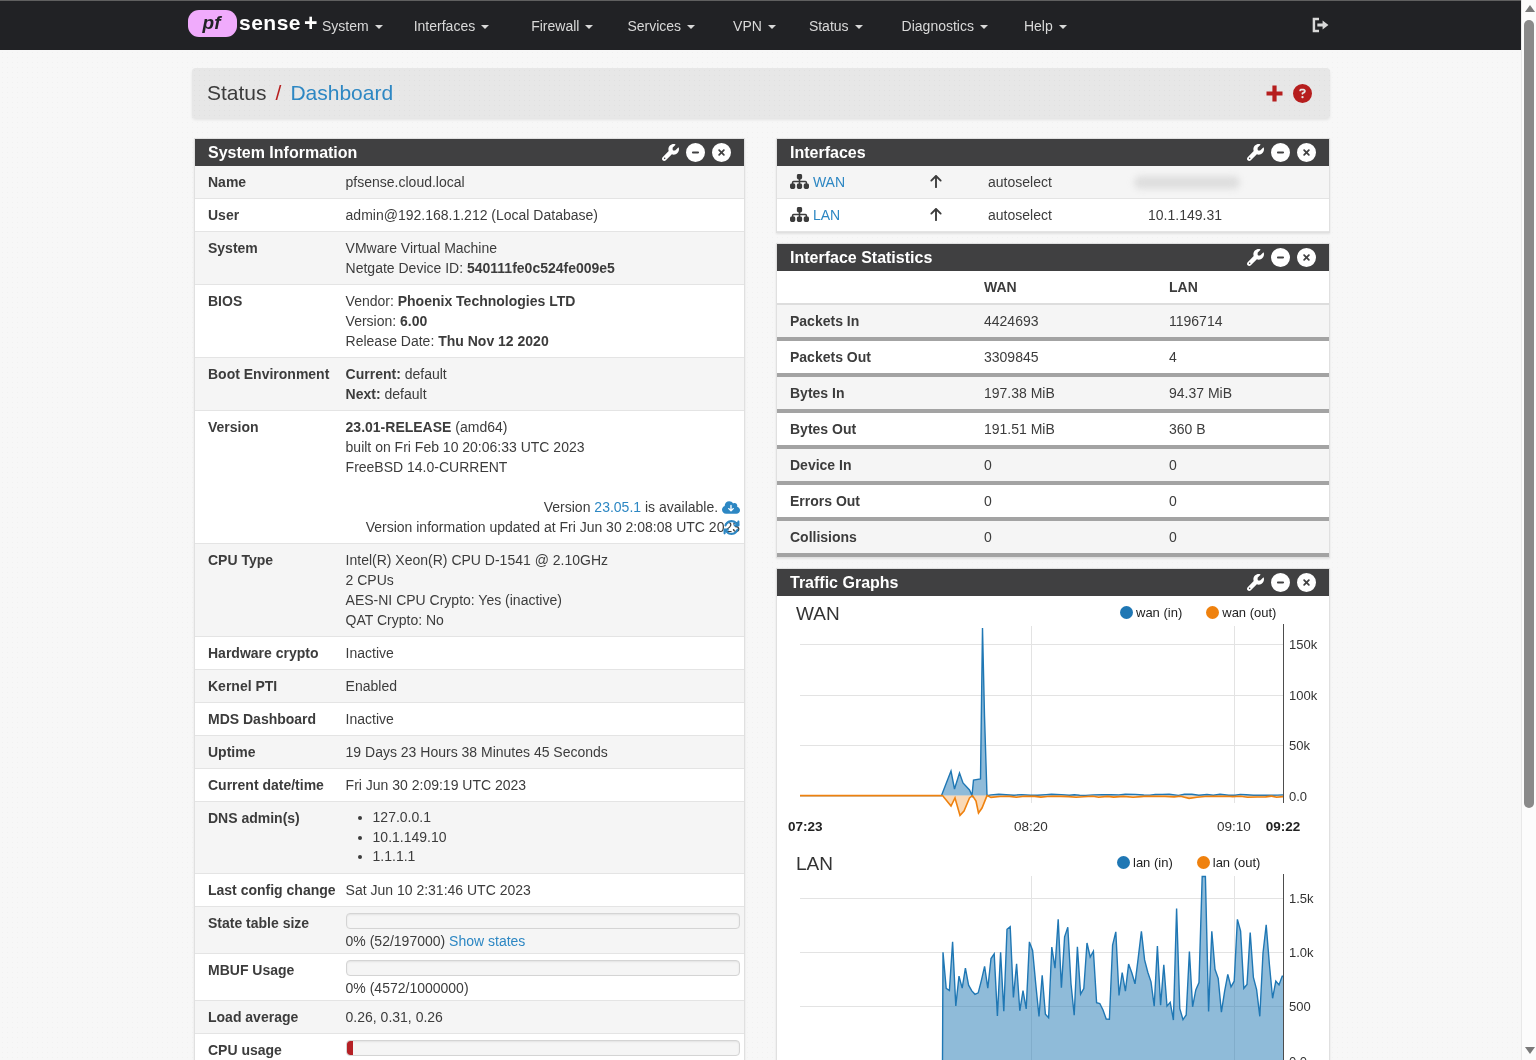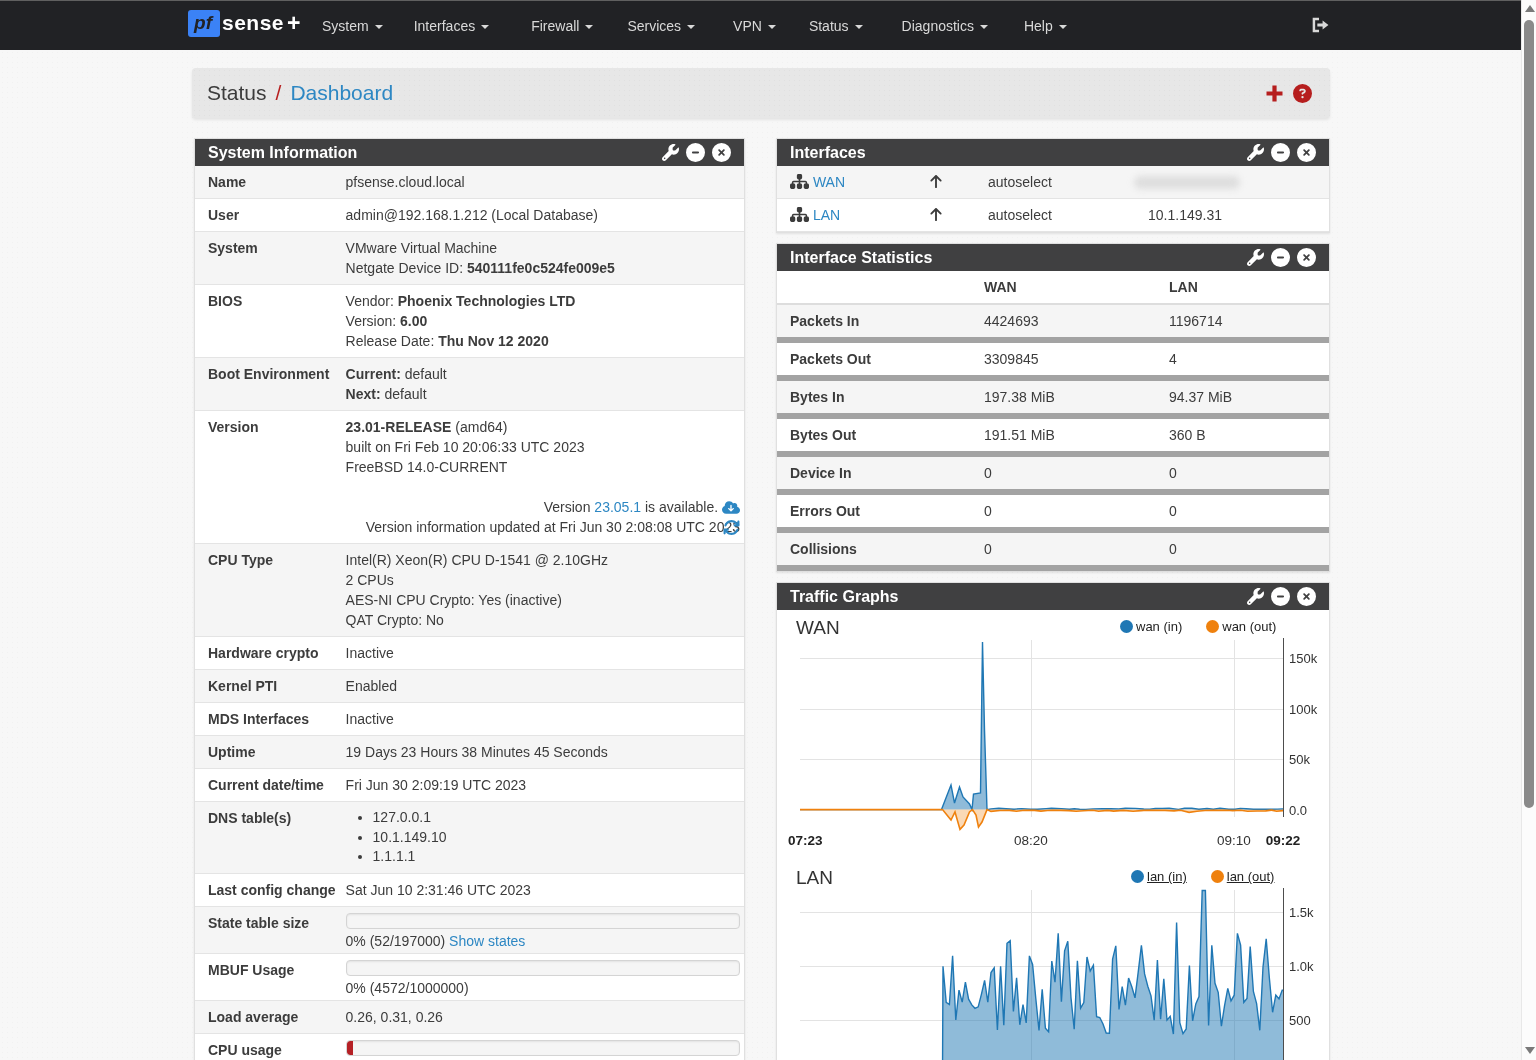--- a/index.html
+++ b/index.html
@@ -14,21 +14,21 @@
 }
 a { text-decoration:none; color:#2d87c3; }
 
 
 .navbar {
   position:absolute; top:0; left:0; width:1521px; height:50px;
   background:#212225; border-top:1px solid #606060;
 }
 .logo { position:absolute; left:188px; top:8px; height:28px; display:flex; align-items:center; }
 .logo-box {
-  width:32px; height:27px; background:#3b82f6; border-radius:3px;
+  width:49px; height:27px; background:#f0abfc; border-radius:11px;
   color:#212225; font-weight:bold; font-style:italic; font-size:19px;
   display:flex; align-items:center; justify-content:center; padding-right:2px;
 }
 .logo-sense { color:#fff; font-weight:bold; font-size:21px; letter-spacing:0.5px; margin-left:2px; }
 .logo-plus { color:#fff; font-weight:bold; font-size:23px; margin-left:3px; }
 .nav-ul { position:absolute; left:305px; top:0; height:50px; list-style:none; display:flex; }
 .nav-ul li { height:50px; display:flex; align-items:center; padding:0 17px; color:#d9d9d9; font-size:14px; }
 .nav-ul li:nth-child(2){margin-left:-3px;} .nav-ul li:nth-child(3){margin-left:8px;} .nav-ul li:nth-child(5){margin-left:4px;} .nav-ul li:nth-child(6){margin-left:-1px;} .nav-ul li:nth-child(7){margin-left:5px;} .nav-ul li:nth-child(8){margin-left:2px;}
 .caret { display:inline-block; width:0; height:0; border-left:4px solid transparent; border-right:4px solid transparent; border-top:4px solid #d9d9d9; margin-left:6px; position:relative; top:1px;}
 .logout { position:absolute; left:1311px; top:15px; }
@@ -78,21 +78,21 @@
 table.itable td { padding:7px 10px 6px 13px; font-size:14px; line-height:19px; }
 table.itable tr { border-bottom:1px solid #e4e4e4; }
 table.itable tr:nth-child(odd) td { background:#f5f5f5; }
 table.itable td.c1 { width:138px; }
 table.itable td.c2 { width:60px; padding-left:14px; }
 table.itable td.c3 { width:150px; }
 table.itable td.c4 { padding-left:23px; }
 
 table.stable { width:100%; border-collapse:collapse; }
 table.stable td { padding:7px 10px 6px 13px; font-size:14px; line-height:19px; }
-table.stable tr { border-bottom:6px solid #a3a3a3; }
+table.stable tr { border-bottom:4px solid #a3a3a3; }
 table.stable tr.head { border-bottom:2px solid #ddd; }
 table.stable tr.head td { background:#fff !important; font-weight:bold; }
 table.stable tr:nth-child(even) td { background:#f5f5f5; }
 table.stable td.lbl { width:194px; }
 table.stable td.v1 { width:185px; }
 .gtitle { font-size:19px; color:#333; }
 .legend { position:absolute; font-size:13px; color:#222; display:flex; align-items:center; }
 .dot { width:13px; height:13px; border-radius:50%; display:inline-block; margin-right:3px; }
 </style>
 </head>
@@ -191,33 +191,33 @@
             </tr>
         <tr>
               <td class="lbl">Hardware crypto</td>
               <td>Inactive</td>
             </tr>
         <tr>
               <td class="lbl">Kernel PTI</td>
               <td>Enabled</td>
             </tr>
         <tr>
-              <td class="lbl">MDS Interfaces</td>
+              <td class="lbl">MDS Dashboard</td>
               <td>Inactive</td>
             </tr>
         <tr>
               <td class="lbl">Uptime</td>
               <td>19 Days 23 Hours 38 Minutes 45 Seconds</td>
             </tr>
         <tr>
               <td class="lbl">Current date/time</td>
               <td>Fri Jun 30 2:09:19 UTC 2023</td>
             </tr>
         <tr>
-              <td class="lbl">DNS table(s)</td>
+              <td class="lbl">DNS admin(s)</td>
               <td>
                 <ul class="dns">
                   <li>127.0.0.1</li>
                   <li>10.1.149.10</li>
                   <li>1.1.1.1</li>
                 </ul>
               </td>
             </tr>
         <tr>
               <td class="lbl">Last config change</td>
@@ -381,21 +381,21 @@
           <text x="512" y="154" font-size="13" fill="#333">50k</text>
           <text x="512" y="204.5" font-size="13" fill="#333">0.0</text>
           <text x="11" y="235" font-size="13.5" font-weight="bold" fill="#222">07:23</text>
           <text x="254" y="235" font-size="13.5" fill="#333" text-anchor="middle">08:20</text>
           <text x="457" y="235" font-size="13.5" fill="#333" text-anchor="middle">09:10</text>
           <text x="506" y="235" font-size="13.5" font-weight="bold" fill="#222" text-anchor="middle">09:22</text>
         </svg>
       </div>
       <div style="position:relative; height:253px;">
         <div class="gtitle" style="position:absolute;left:19px;top:4px;">LAN</div>
-        <div class="legend" style="left:354px;top:6px;text-decoration:underline;"><span class="dot" style="background:#1f77b4;"></span>lan (in)<span class="dot" style="background:#ef810e;margin-left:24px;"></span>lan (out)</div>
+        <div class="legend" style="left:340px;top:6px;"><span class="dot" style="background:#1f77b4;"></span>lan (in)<span class="dot" style="background:#ef810e;margin-left:24px;"></span>lan (out)</div>
         <svg width="552" height="253" style="position:absolute;left:0;top:0;">
           <line x1="23" y1="49.5" x2="506" y2="49.5" stroke="#e3e3e3" stroke-width="1"></line>
           <line x1="23" y1="103.5" x2="506" y2="103.5" stroke="#e3e3e3" stroke-width="1"></line>
           <line x1="23" y1="157.5" x2="506" y2="157.5" stroke="#e3e3e3" stroke-width="1"></line>
           <line x1="254.5" y1="27" x2="254.5" y2="220" stroke="#e3e3e3" stroke-width="1"></line>
           <line x1="457.5" y1="27" x2="457.5" y2="220" stroke="#e3e3e3" stroke-width="1"></line>
           <path d="M165.5,212.6L166.0,103.2L166.0,103.2L169.2,139.4L172.4,141.5L175.6,92.7L178.8,156.9L182.0,127.1L185.2,139.1L188.4,119.1L191.6,136.2L194.8,141.9L198.0,145.3L201.2,143.8L204.4,131.3L207.6,117.4L210.8,139.2L214.0,109.5L217.2,104.9L220.4,166.9L223.6,103.2L226.8,162.2L230.0,80.3L233.2,77.7L236.4,148.4L239.6,114.7L242.8,161.8L246.0,141.7L249.2,159.9L252.4,92.9L255.6,101.4L258.8,135.5L262.0,167.4L265.2,126.2L268.4,165.1L271.6,168.8L274.8,98.0L278.0,119.2L281.2,70.4L284.4,138.6L287.6,87.8L290.8,78.2L294.0,134.9L297.2,166.3L300.4,97.7L303.6,145.2L306.8,139.6L310.0,94.0L313.2,108.0L316.4,102.2L319.6,153.7L322.8,154.5L326.0,160.9L329.2,170.0L332.4,170.2L335.6,96.0L338.8,82.8L342.0,146.4L345.2,123.5L348.4,142.2L351.6,115.1L354.8,123.7L358.0,134.8L361.2,109.2L364.4,82.4L367.6,110.9L370.8,123.2L374.0,132.9L377.2,157.2L380.4,97.1L383.6,156.1L386.8,115.7L390.0,157.1L393.2,153.4L396.4,171.0L399.6,59.4L402.8,159.6L406.0,170.7L409.2,165.9L412.4,102.5L415.6,157.8L418.8,140.9L422.0,133.6L425.2,27.5L428.4,27.5L431.6,162.5L434.8,82.2L438.0,120.3L441.2,129.3L444.4,163.1L447.6,142.3L450.8,125.3L454.0,137.8L457.2,132.2L460.4,70.4L463.6,82.1L466.8,139.3L470.0,135.4L473.2,83.6L476.4,128.5L479.6,140.6L482.8,167.3L486.0,104.0L489.2,75.8L492.4,115.5L495.6,149.3L498.8,132.1L502.0,135.9L505.2,127.3L506.0,127.3L506.0,212.6L23.0,212.6Z" fill="rgba(31,119,180,0.5)"></path>
           <path d="M165.5,212.6L166.0,103.2L166.0,103.2L169.2,139.4L172.4,141.5L175.6,92.7L178.8,156.9L182.0,127.1L185.2,139.1L188.4,119.1L191.6,136.2L194.8,141.9L198.0,145.3L201.2,143.8L204.4,131.3L207.6,117.4L210.8,139.2L214.0,109.5L217.2,104.9L220.4,166.9L223.6,103.2L226.8,162.2L230.0,80.3L233.2,77.7L236.4,148.4L239.6,114.7L242.8,161.8L246.0,141.7L249.2,159.9L252.4,92.9L255.6,101.4L258.8,135.5L262.0,167.4L265.2,126.2L268.4,165.1L271.6,168.8L274.8,98.0L278.0,119.2L281.2,70.4L284.4,138.6L287.6,87.8L290.8,78.2L294.0,134.9L297.2,166.3L300.4,97.7L303.6,145.2L306.8,139.6L310.0,94.0L313.2,108.0L316.4,102.2L319.6,153.7L322.8,154.5L326.0,160.9L329.2,170.0L332.4,170.2L335.6,96.0L338.8,82.8L342.0,146.4L345.2,123.5L348.4,142.2L351.6,115.1L354.8,123.7L358.0,134.8L361.2,109.2L364.4,82.4L367.6,110.9L370.8,123.2L374.0,132.9L377.2,157.2L380.4,97.1L383.6,156.1L386.8,115.7L390.0,157.1L393.2,153.4L396.4,171.0L399.6,59.4L402.8,159.6L406.0,170.7L409.2,165.9L412.4,102.5L415.6,157.8L418.8,140.9L422.0,133.6L425.2,27.5L428.4,27.5L431.6,162.5L434.8,82.2L438.0,120.3L441.2,129.3L444.4,163.1L447.6,142.3L450.8,125.3L454.0,137.8L457.2,132.2L460.4,70.4L463.6,82.1L466.8,139.3L470.0,135.4L473.2,83.6L476.4,128.5L479.6,140.6L482.8,167.3L486.0,104.0L489.2,75.8L492.4,115.5L495.6,149.3L498.8,132.1L502.0,135.9L505.2,127.3L506.0,127.3" fill="none" stroke="#1f77b4" stroke-width="1.4"></path>
           <line x1="23" y1="213.2" x2="506" y2="213.2" stroke="#ef810e" stroke-width="1.6"></line>
           <line x1="506.5" y1="25" x2="506.5" y2="218" stroke="#4d4d4d" stroke-width="1"></line>

